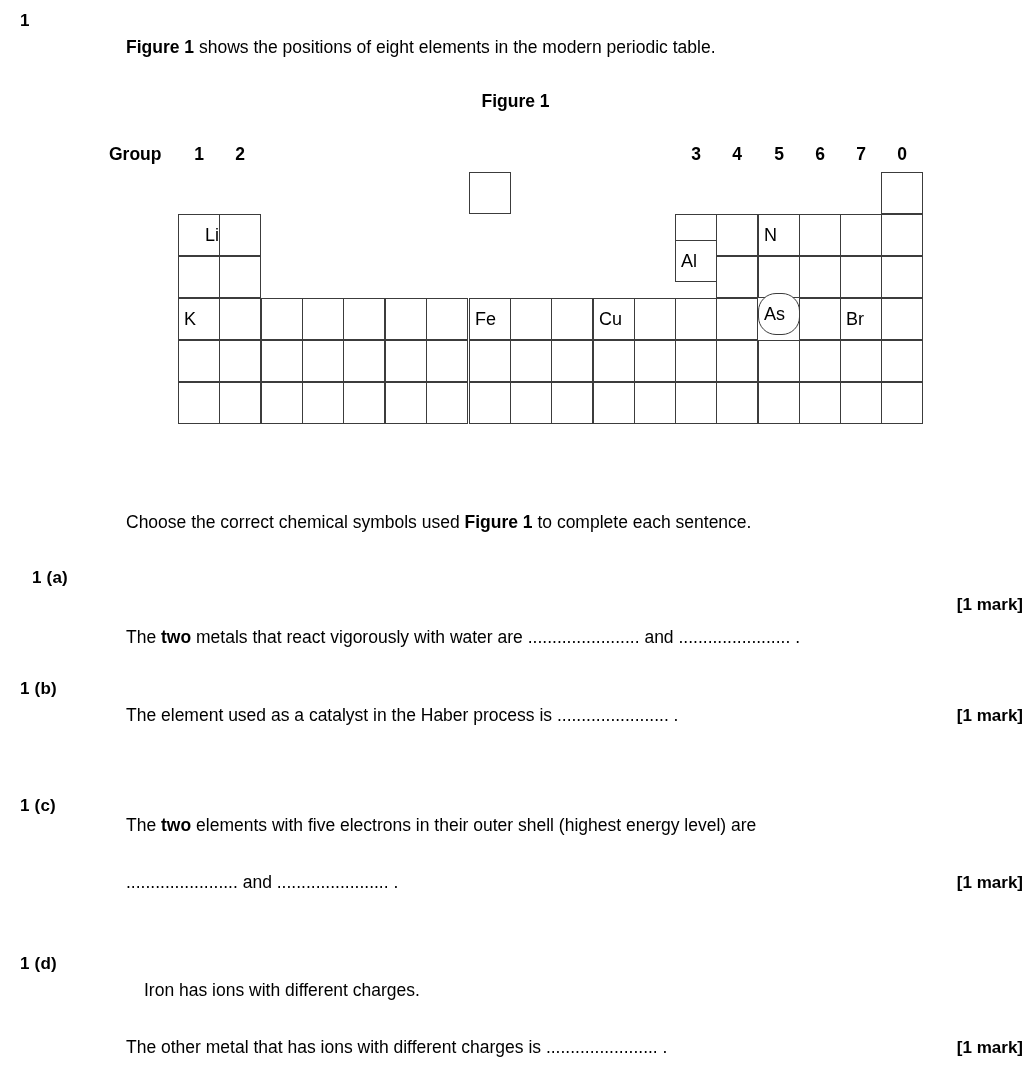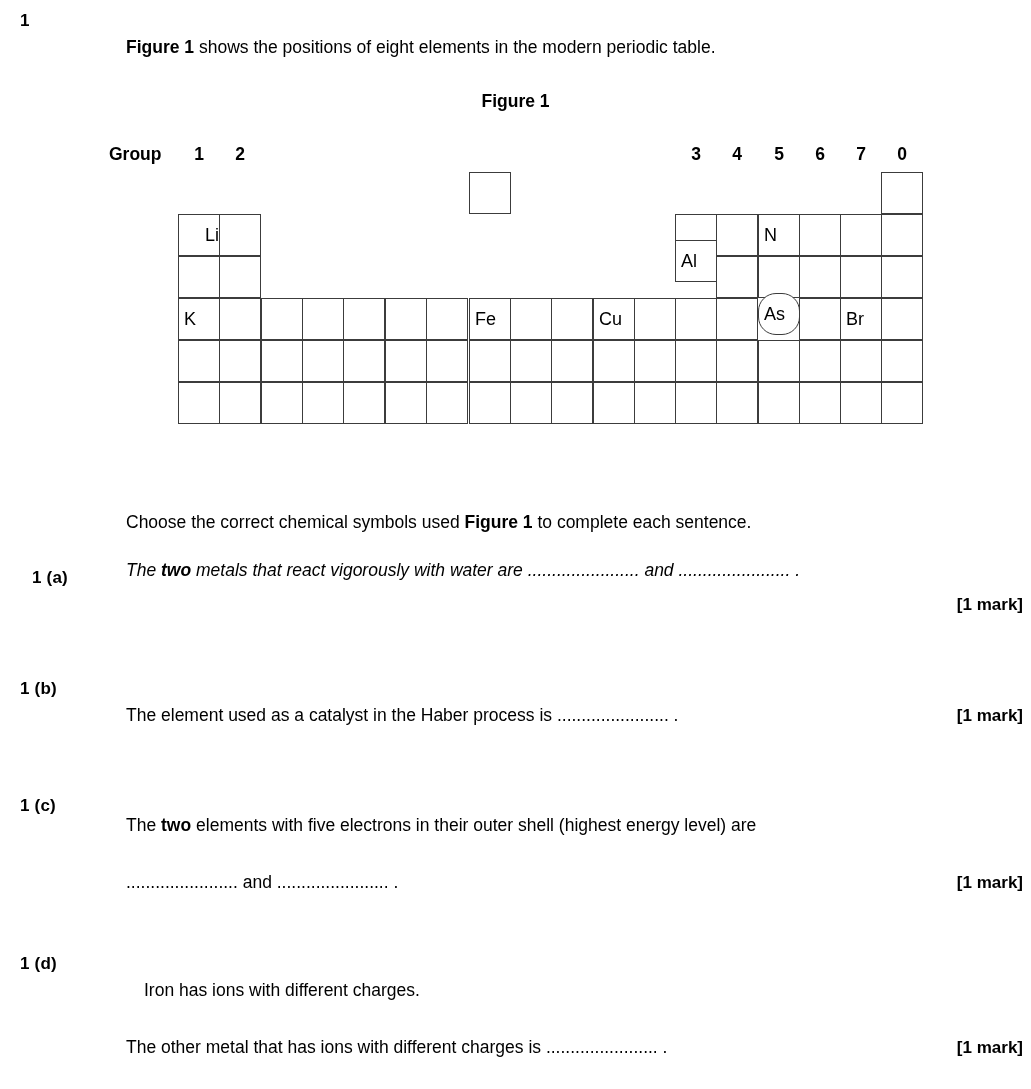--- a/index.html
+++ b/index.html
@@ -190,21 +190,21 @@
   <div class="pt-cell" style="left:840px; top:382px;"></div>
   <div class="pt-cell" style="left:881px; top:382px;"></div>
 
 </div>
 
 <div class="abs qbody" style="left:126px; top:485px;">
   <span>Choose the correct chemical symbols used </span><b>Figure 1</b><span> to complete each sentence.</span>
 </div>
 
 <div class="abs qnum" style="left:20px; top:568px;margin-left:12px;">1 (a)</div>
-<div class="abs qbody" style="left:126px; top:533px;font-style:italic;">
+<div class="abs qbody" style="left:126px; top:600px;">
   <span>The </span><b>two</b><span> metals that react vigorously with water are </span><span class="dots">....................... and ....................... .</span>
 </div>
 <div class="abs marks" style="right:8px; top:595px;">[1 mark]</div>
 
 <div class="abs qnum" style="left:20px; top:679px;">1 (b)</div>
 <div class="abs qbody" style="left:126px; top:678px;">
   <span class="dots">The element used as a catalyst in the Haber process is ....................... .</span>
 </div>
 <div class="abs marks" style="right:8px; top:706px;">[1 mark]</div>
 

